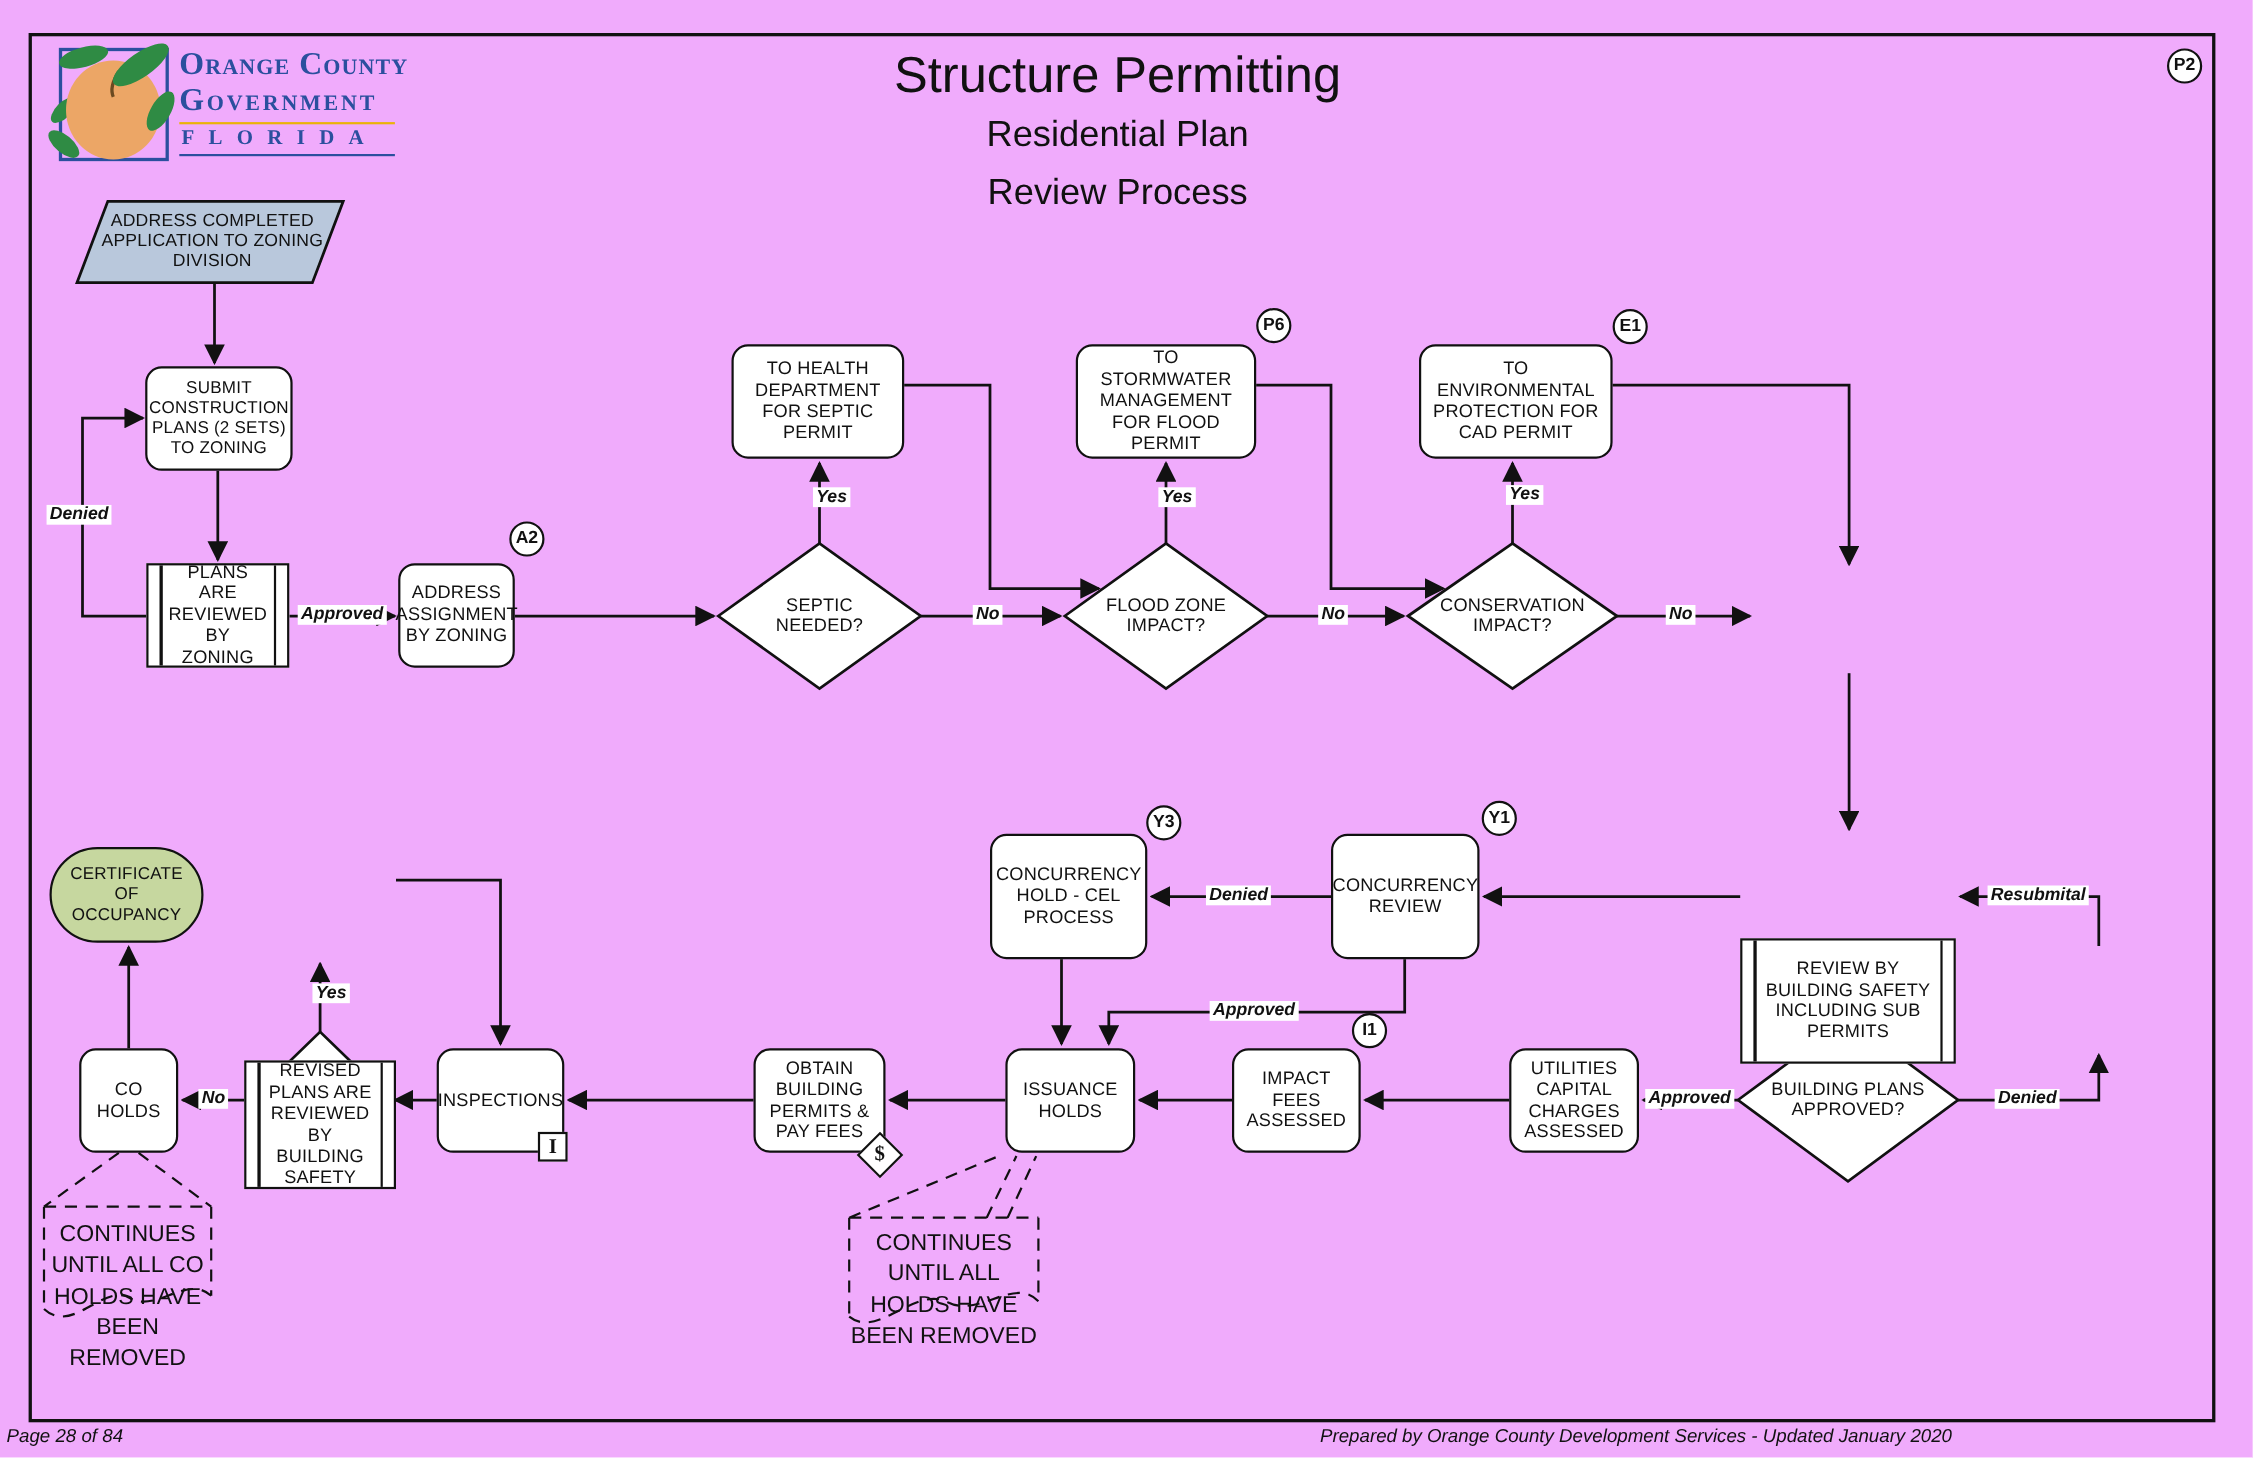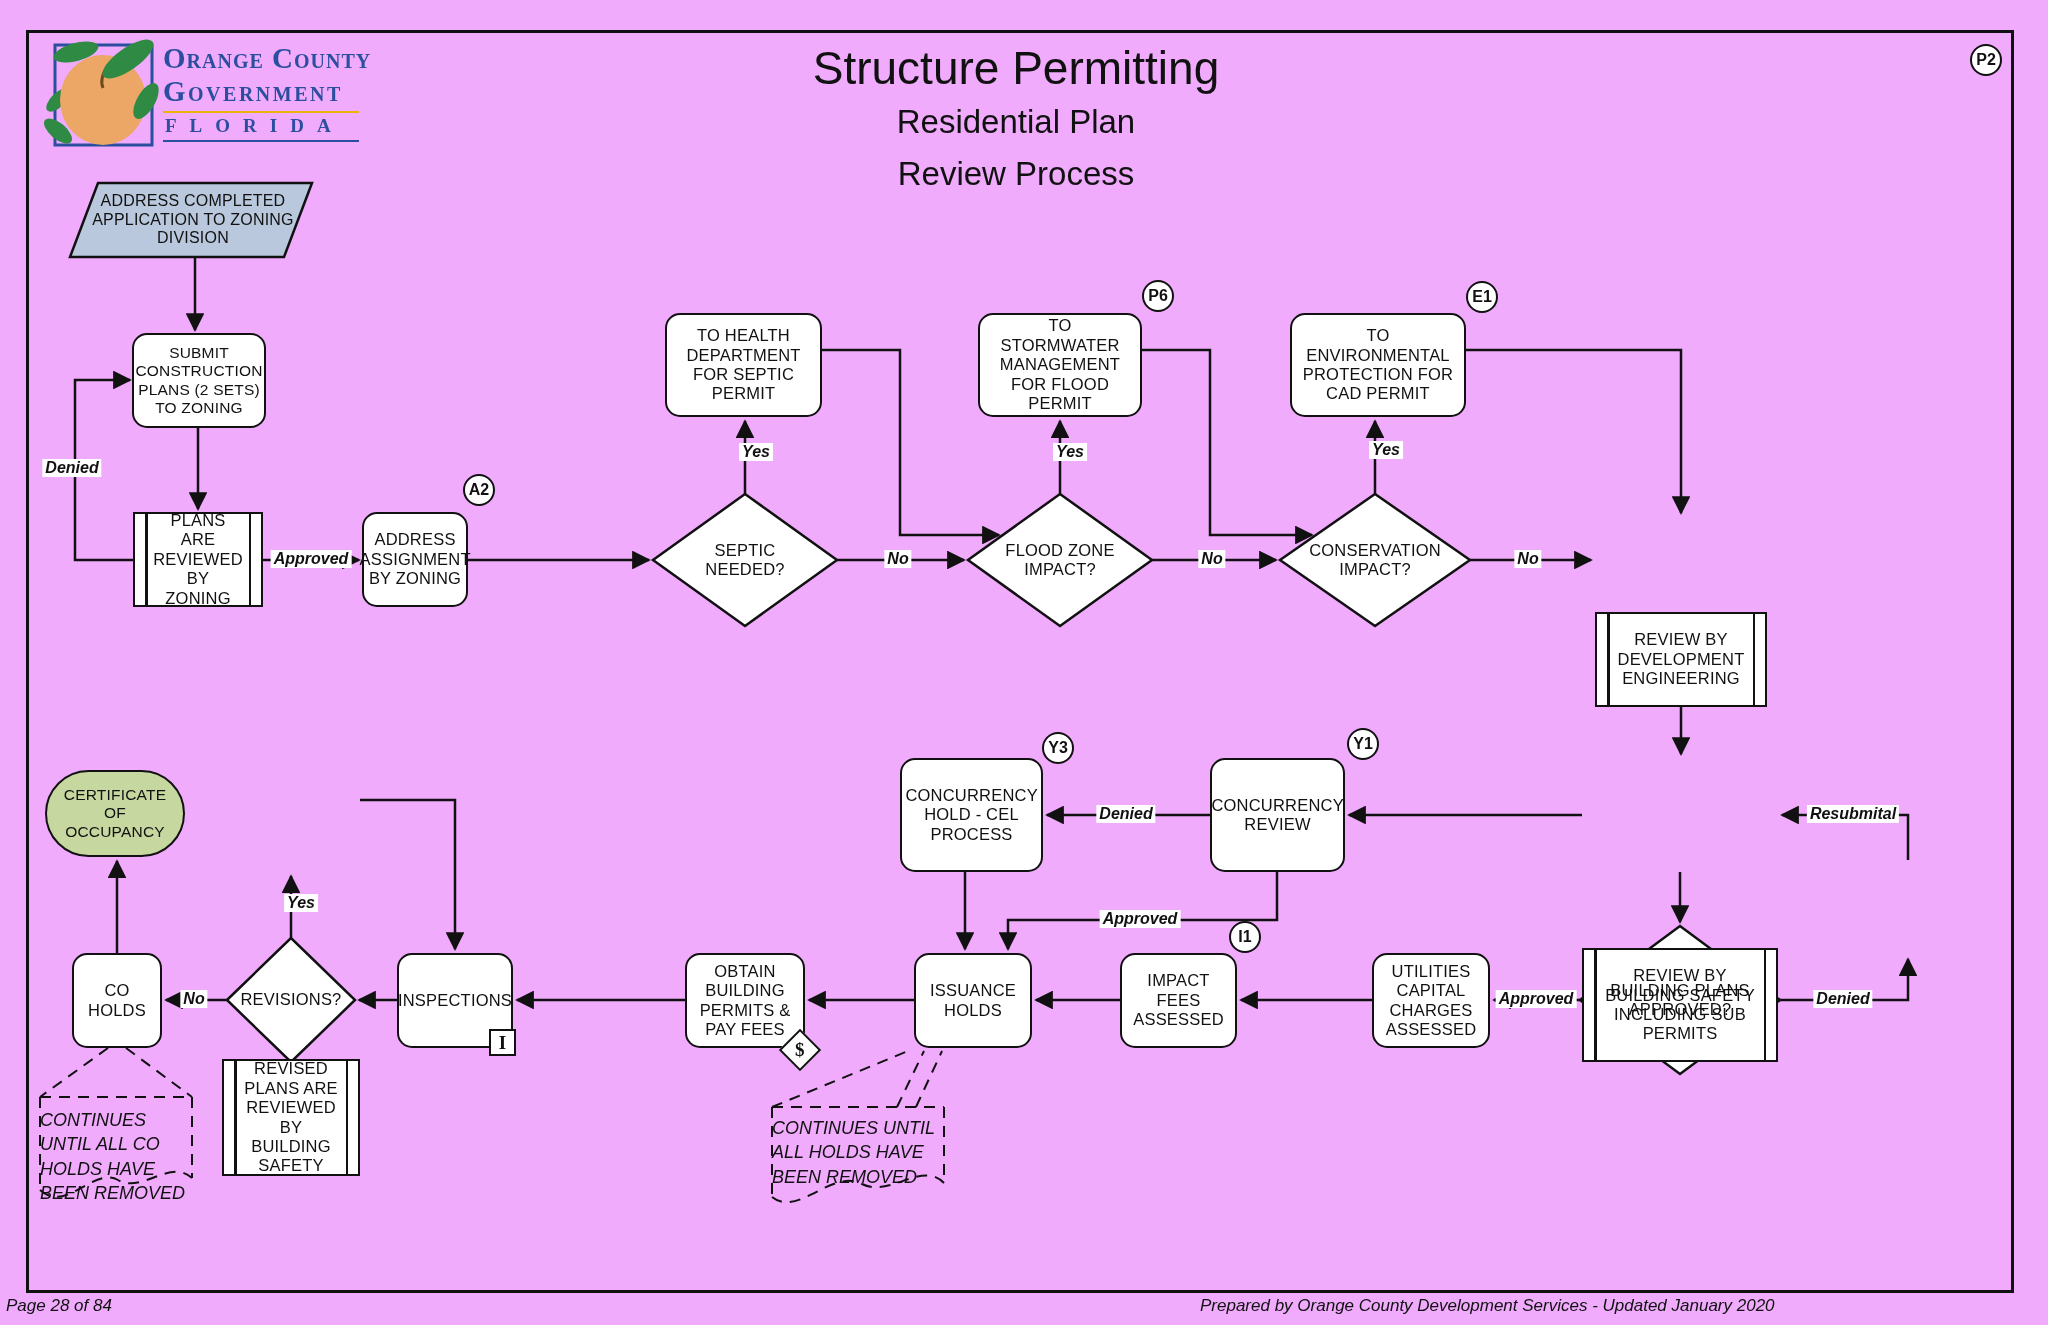--- a/index.html
+++ b/index.html
@@ -22,22 +22,22 @@
           background:#111;}
   .predef::before{left:10px;} .predef::after{right:10px;}
   .stadium{border:2.5px solid #111;border-radius:46px;padding:2px 10px;}
   .overlay{background:transparent;border:none;}
 
   .badge{position:absolute;width:32px;height:32px;border:2.5px solid #111;border-radius:50%;
          background:#fff;display:flex;align-items:center;justify-content:center;
          font-weight:bold;font-size:16px;box-sizing:border-box;}
   .elab{position:absolute;font-style:italic;font-weight:bold;font-size:16px;
         background:#fff;padding:0 3px;transform:translate(-50%,-50%);white-space:nowrap;}
-  .callout{position:absolute;font-style:italic;font-size:18px;line-height:1.35;
-           text-align:left;}
+  .callout{position:absolute;font-size:21px;line-height:1.35;
+           text-align:center;}
 
   .titleblock{position:absolute;left:716px;top:40px;width:600px;text-align:center;}
   .title-main{font-size:46px;line-height:56px;}
   .title-sub{font-size:33px;line-height:52px;}
 
   .logo-text{position:absolute;left:163px;top:42px;width:196px;color:#2B4F9E;
              font-family:"Liberation Serif", serif;}
   .logo-l1,.logo-l2{font-variant:small-caps;font-weight:600;font-size:29px;line-height:33px;
              letter-spacing:1px;white-space:nowrap;}
   .logo-l2{letter-spacing:2.5px;}
@@ -144,21 +144,20 @@
   <div class="node overlay" style="left:88px;top:185px;width:210px;height:70px;font-size:16px">ADDRESS COMPLETED APPLICATION TO ZONING DIVISION</div>
   <div class="node box" style="left:132px;top:333px;width:134px;height:95px;font-size:15.5px">SUBMIT CONSTRUCTION PLANS (2 SETS) TO ZONING</div>
   <div class="node predef" style="left:133px;top:512px;width:130px;height:95px">PLANS ARE REVIEWED BY ZONING</div>
   <div class="node box" style="left:362px;top:512px;width:106px;height:95px">ADDRESS ASSIGNMENT BY ZONING</div>
   <div class="node overlay" style="left:675px;top:525px;width:140px;height:70px">SEPTIC NEEDED?</div>
   <div class="node box" style="left:665px;top:313px;width:157px;height:104px">TO HEALTH DEPARTMENT FOR SEPTIC PERMIT</div>
   <div class="node overlay" style="left:990px;top:525px;width:140px;height:70px">FLOOD ZONE IMPACT?</div>
   <div class="node box" style="left:978px;top:313px;width:164px;height:104px;padding:2px 12px">TO STORMWATER MANAGEMENT FOR FLOOD PERMIT</div>
   <div class="node overlay" style="left:1300px;top:525px;width:150px;height:70px">CONSERVATION IMPACT?</div>
   <div class="node box" style="left:1290px;top:313px;width:176px;height:104px">TO ENVIRONMENTAL PROTECTION FOR CAD PERMIT</div>
-  <div class="node predef" style="left:1595px;top:517px;width:172px;height:95px">REVIEW BY DEVELOPMENT ENGINEERING</div>
   <div class="node predef" style="left:1582px;top:758px;width:196px;height:114px">REVIEW BY BUILDING SAFETY INCLUDING SUB PERMITS</div>
   <div class="node overlay" style="left:1605px;top:955px;width:150px;height:90px">BUILDING PLANS APPROVED?</div>
   <div class="node box" style="left:1372px;top:953px;width:118px;height:95px">UTILITIES CAPITAL CHARGES ASSESSED</div>
   <div class="node box" style="left:1120px;top:953px;width:117px;height:95px">IMPACT FEES ASSESSED</div>
   <div class="node box" style="left:914px;top:953px;width:118px;height:95px">ISSUANCE HOLDS</div>
   <div class="node box" style="left:1210px;top:758px;width:135px;height:114px">CONCURRENCY REVIEW</div>
   <div class="node box" style="left:900px;top:758px;width:143px;height:114px">CONCURRENCY HOLD - CEL PROCESS</div>
   <div class="node box" style="left:397px;top:953px;width:116px;height:95px">INSPECTIONS</div>
   <div class="node box" style="left:685px;top:953px;width:120px;height:95px">OBTAIN BUILDING PERMITS &amp; PAY FEES</div>
   <div class="node overlay" style="left:225px;top:965px;width:132px;height:70px">REVISIONS?</div>

